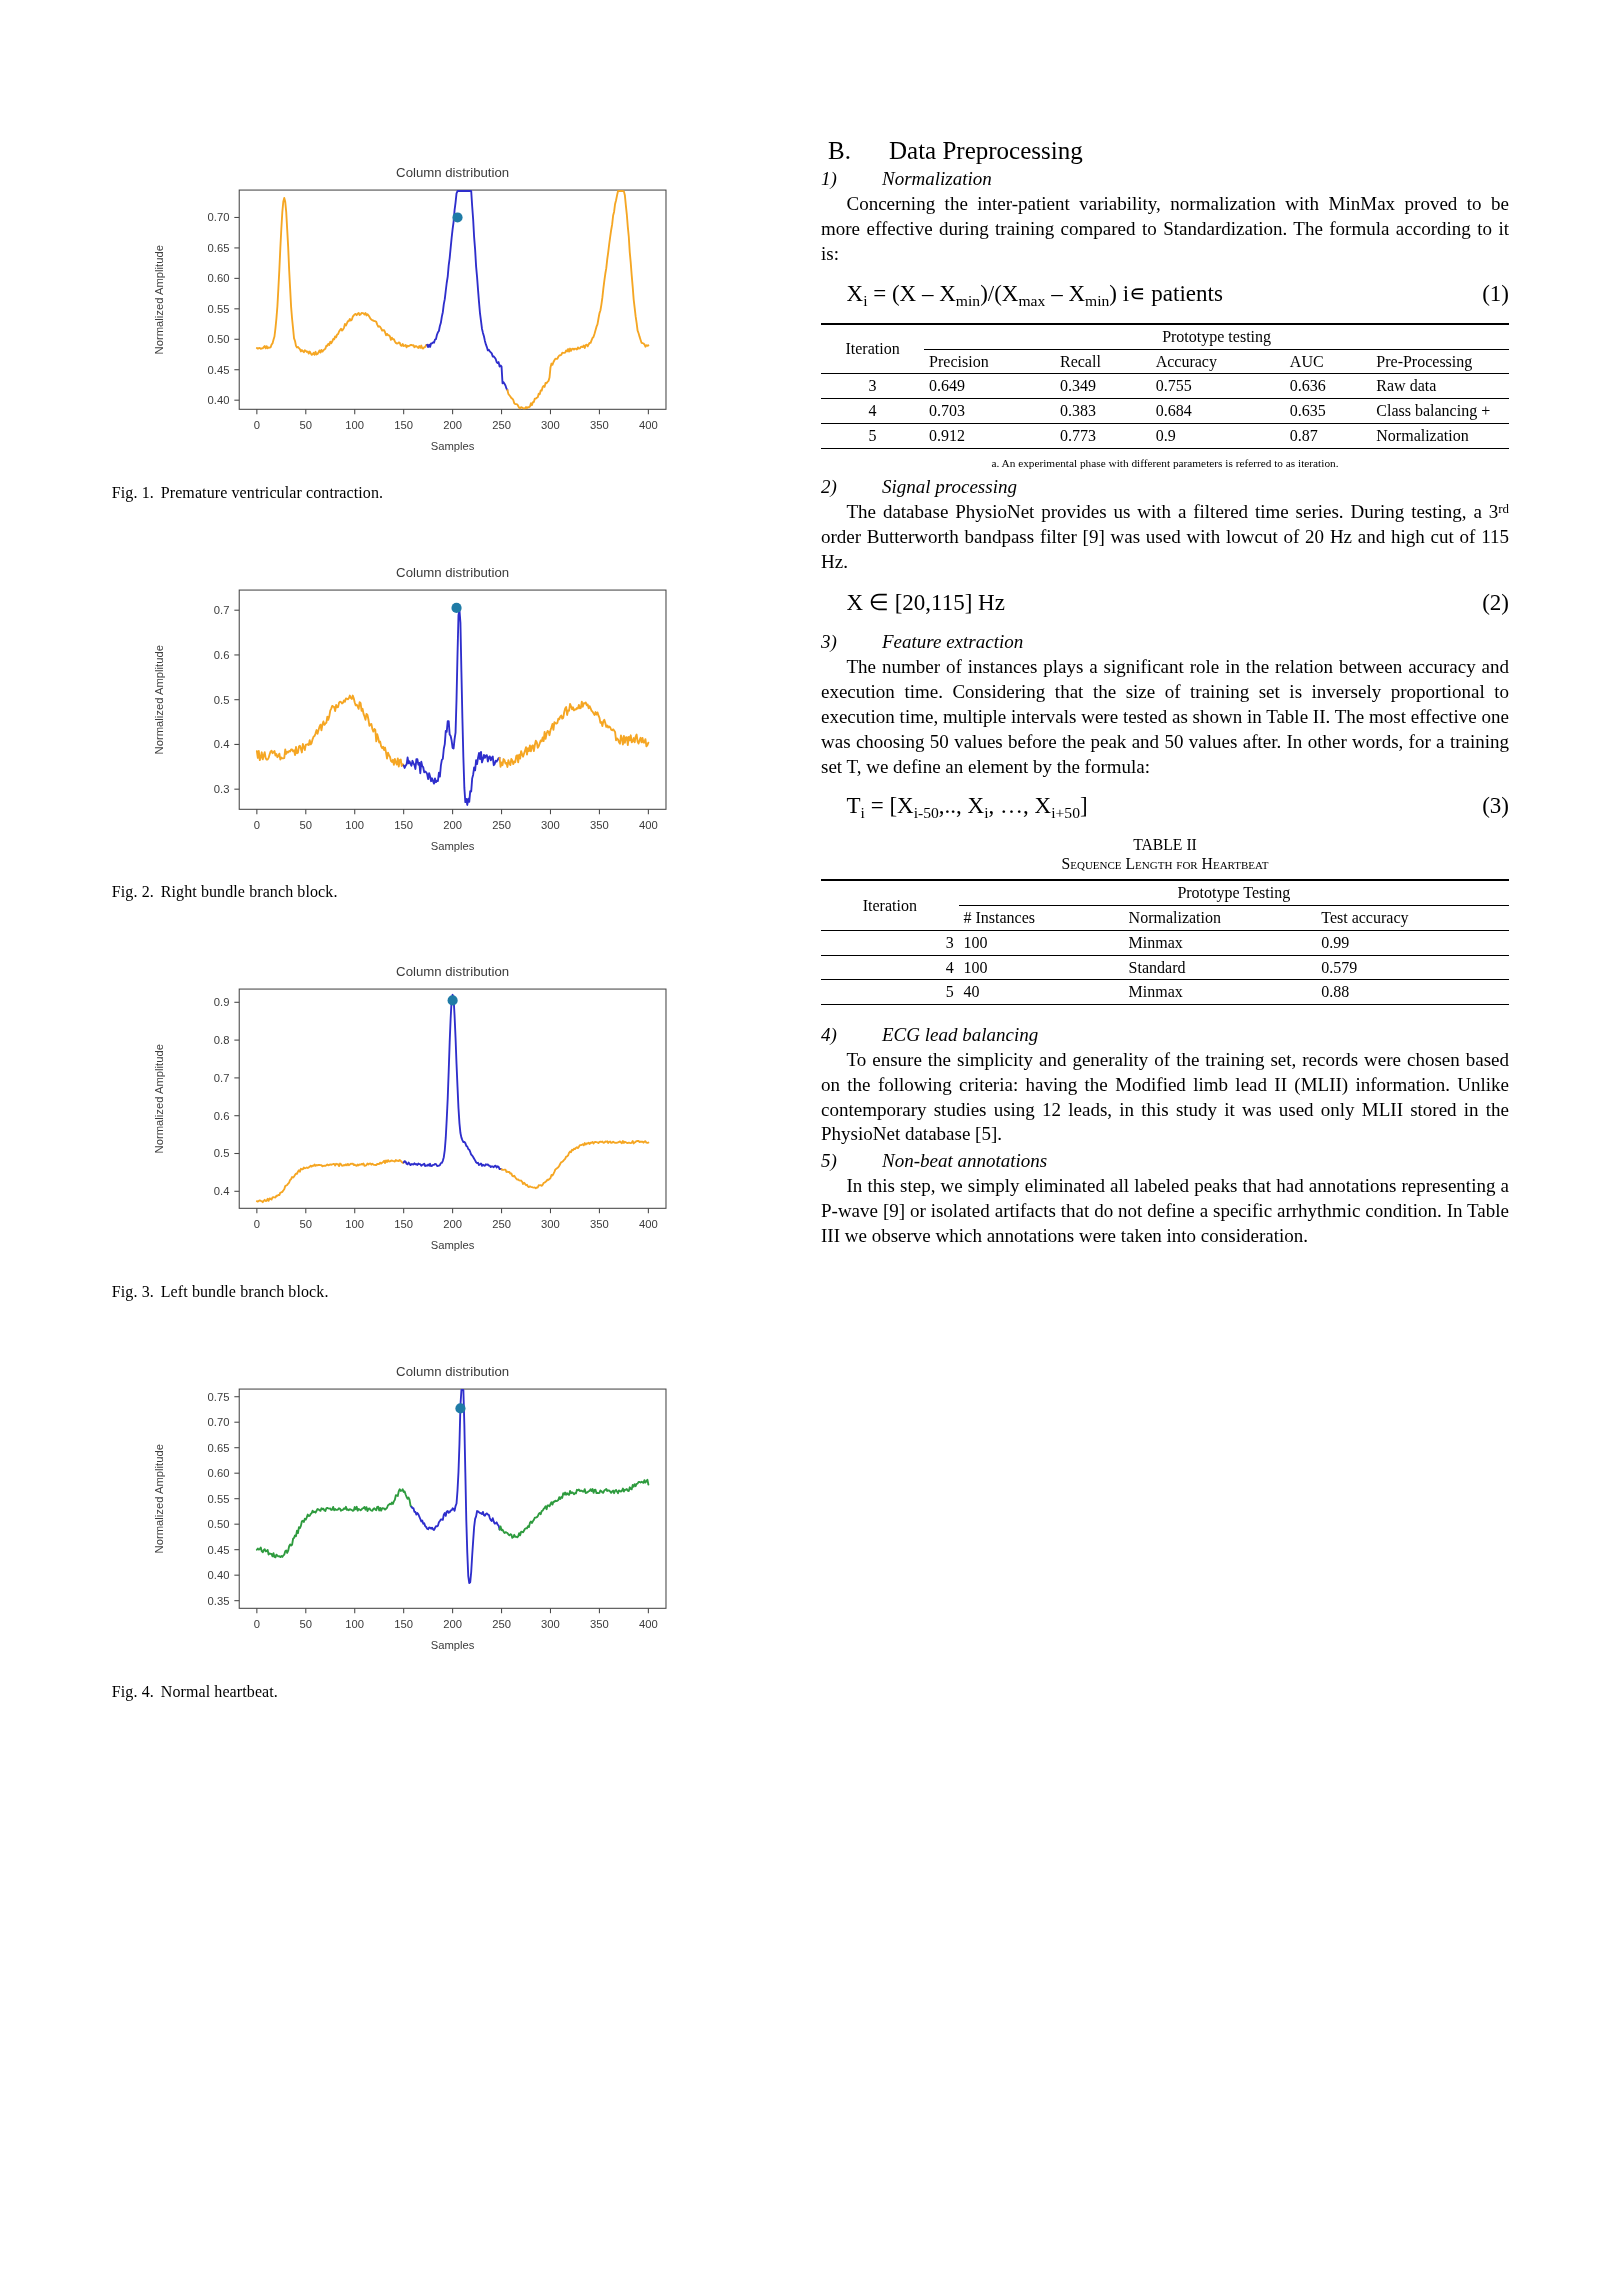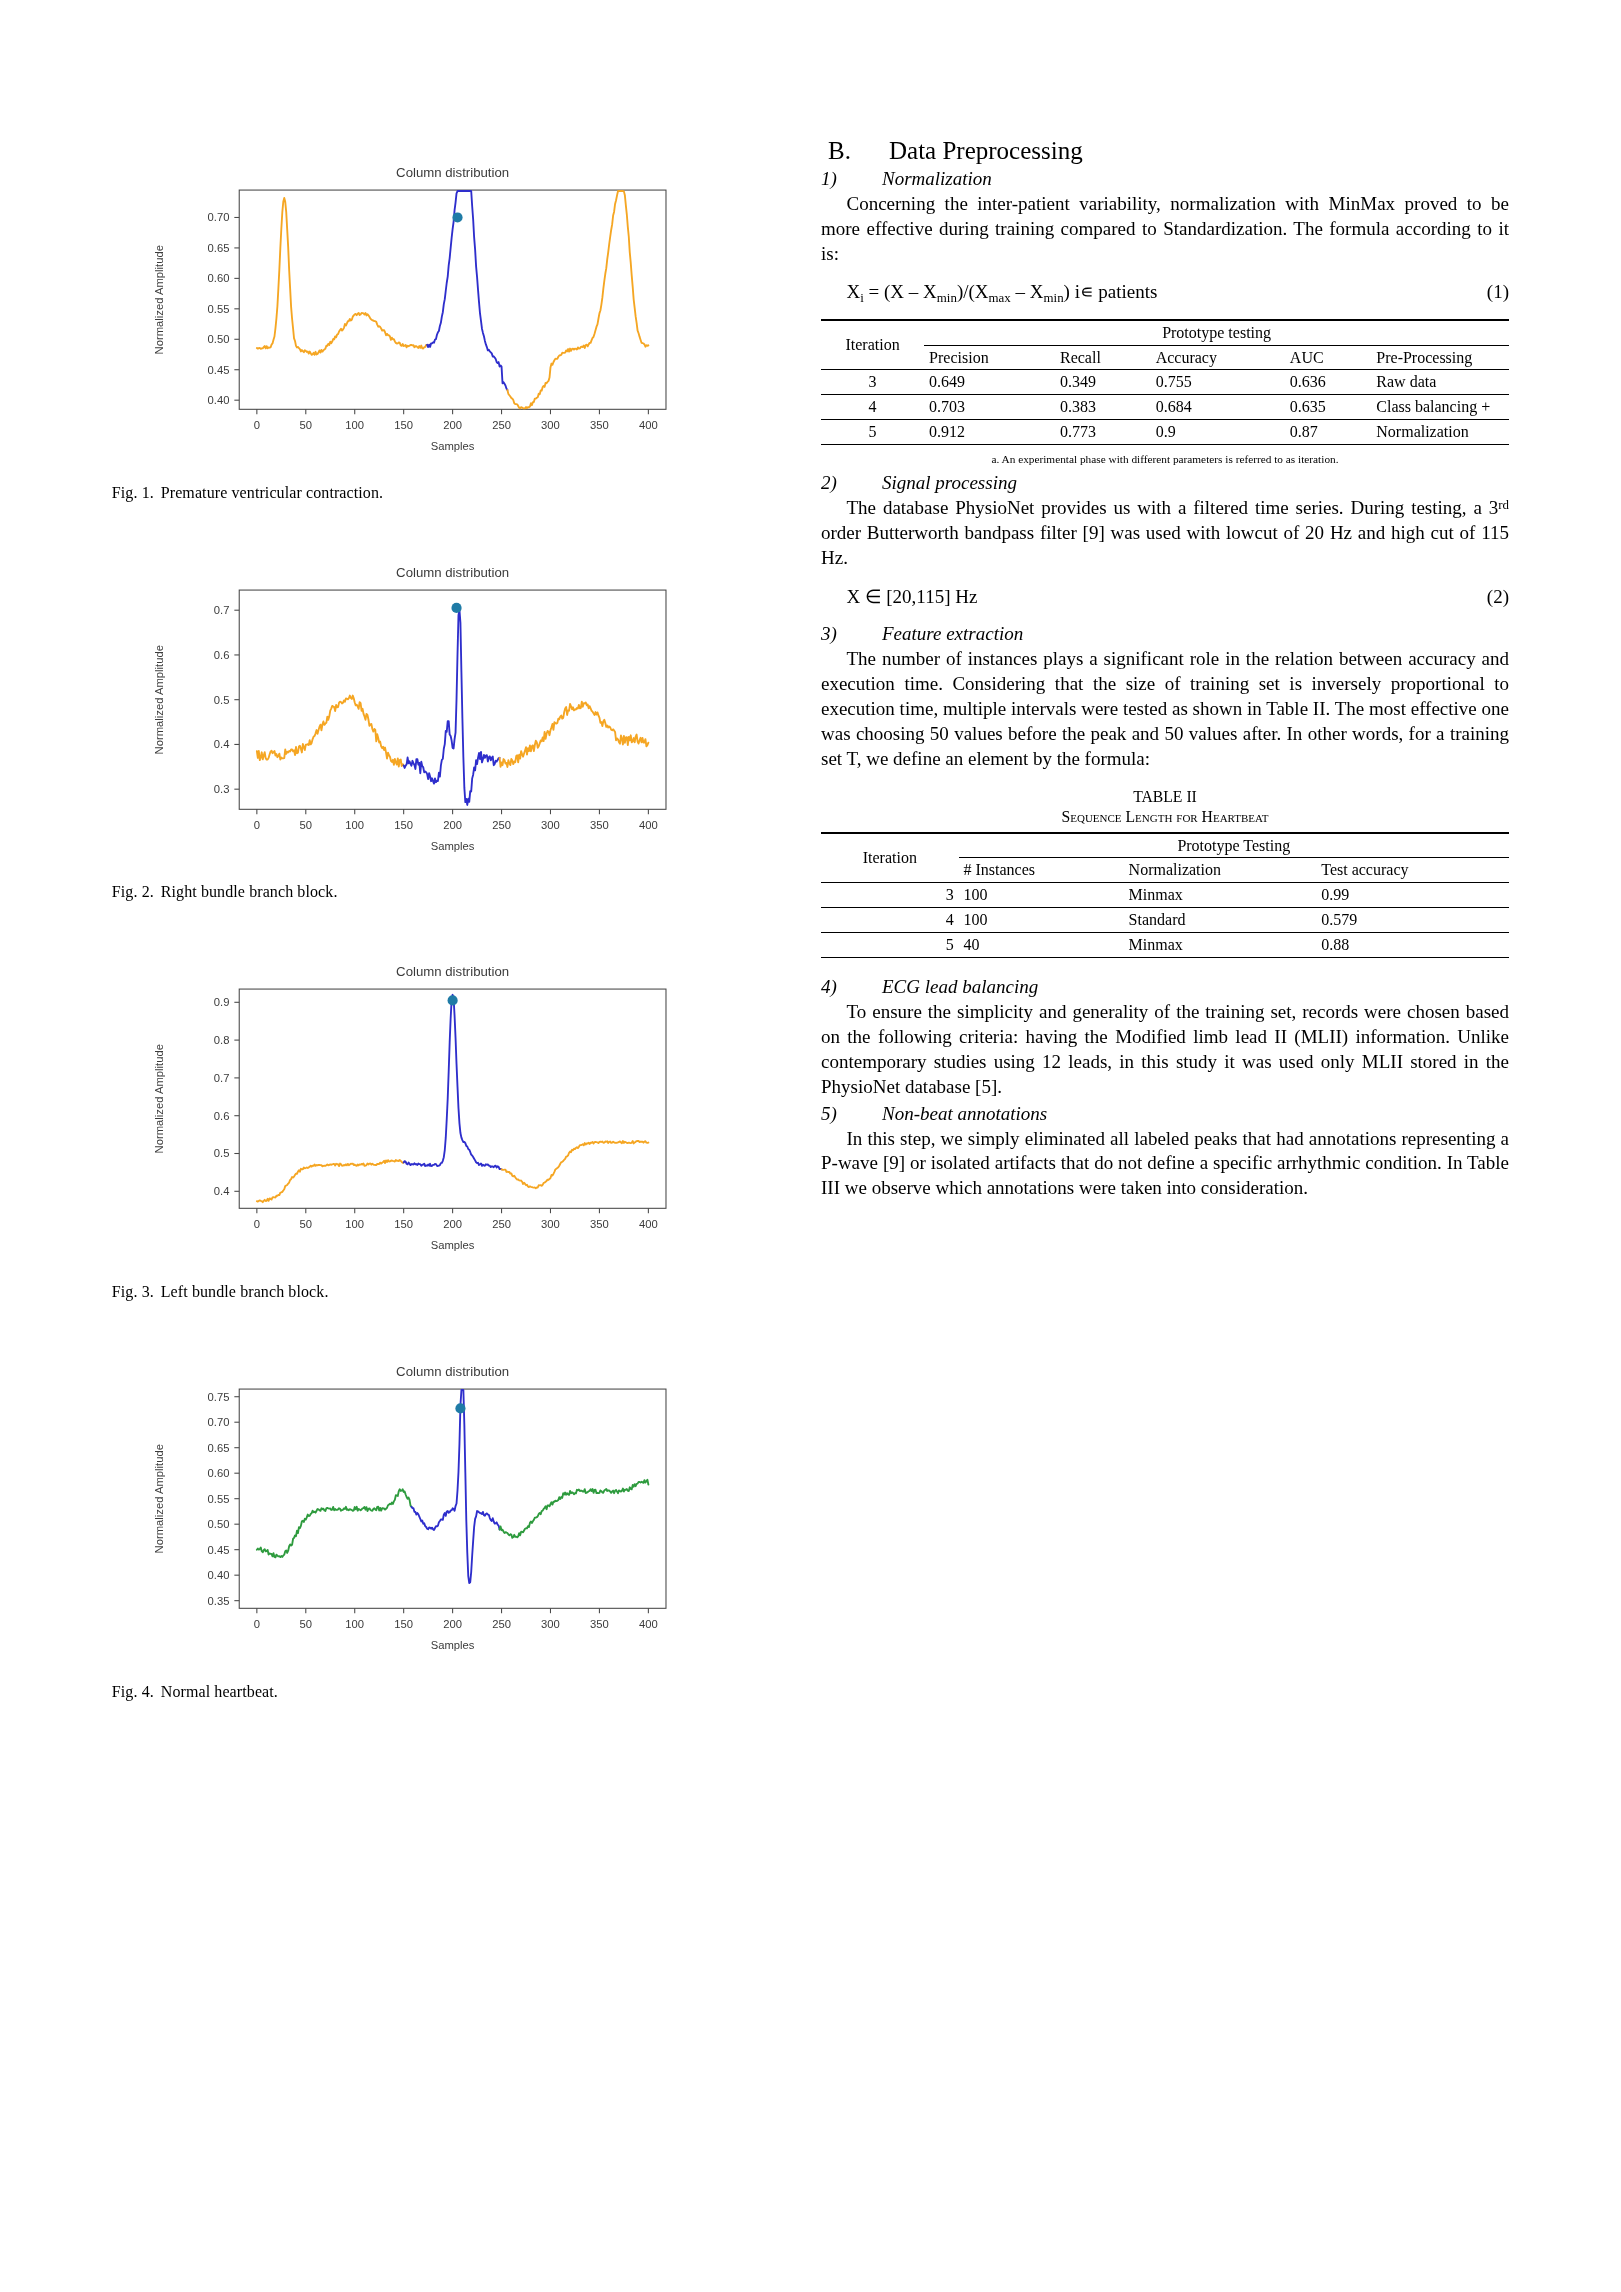--- a/index.html
+++ b/index.html
@@ -24,21 +24,21 @@
   .plot .frame{fill:#fff;stroke:#4a4a4a;stroke-width:1.1;}
   .plot .tickmark{stroke:#4a4a4a;stroke-width:1.1;}
   .wave{fill:none;stroke-width:1.9;stroke-linejoin:round;stroke-linecap:round;}
 
   
   .sec-head{font-size:25px;margin:0 0 2px 7px;}
   .sec-head .lbl{display:inline-block;min-width:61px;}
   .sub-head{font-style:italic;font-size:19px;margin:2.9px 0 2px 0;}
   .sub-head .lbl{display:inline-block;min-width:61px;}
   p.body{font-size:19px;line-height:1.31;text-align:justify;margin:0 0 2px 0;text-indent:25.5px;}
-  .eqline{display:flex;align-items:baseline;font-size:19px;margin:13.7px 0 15.7px 0;}
+  .eqline{display:flex;align-items:baseline;font-size:23px;margin:13.7px 0 15.7px 0;}
   .eqline .eq{flex:1 1 auto;padding-left:25.5px;}
   .eqline .num{flex:0 0 auto;}
   sub{font-size:.68em;vertical-align:baseline;position:relative;top:.28em;}
   sup{font-size:.68em;vertical-align:baseline;position:relative;top:-.45em;}
 
   
   .tbl-block{margin:15.7px 0 7.8px 0;}
   .tbl-title{text-align:center;font-size:15.7px;line-height:1.22;}
   .tbl-title .tnum{display:block;}
   .tbl-title .tname{display:block;font-variant:small-caps;}
@@ -329,20 +329,24 @@
     <div class="eqline">
       <span class="eq">X ∈ [20,115] Hz</span>
       <span class="num">(2)</span>
     </div>
 
     <div class="sub-head">
       <span class="lbl">3)</span><span>Feature extraction</span>
     </div>
     <p class="body">The number of instances plays a significant role in the relation between accuracy and execution time. Considering that the size of training set is inversely proportional to execution time, multiple intervals were tested as shown in Table II. The most effective one was choosing 50 values before the peak and 50 values after. In other words, for a training set T, we define an element by the formula:</p>
 
+    <div class="eqline">
+      <span class="eq">T<sub>i</sub> = [X<sub>i-50</sub>,.., X<sub>i</sub>, …, X<sub>i+50</sub>]</span>
+      <span class="num">(3)</span>
+    </div>
 
     <div class="tbl-block">
       <div class="tbl-title">
         <span class="tnum">TABLE II</span>
         <span class="tname">Sequence Length for Heartbeat</span>
       </div>
       <table class="ieee">
         <tbody>
             <tr>
           <td class="rule-top" rowspan="2" style="width:20%;vertical-align:middle;text-align:center;">Iteration</td>

